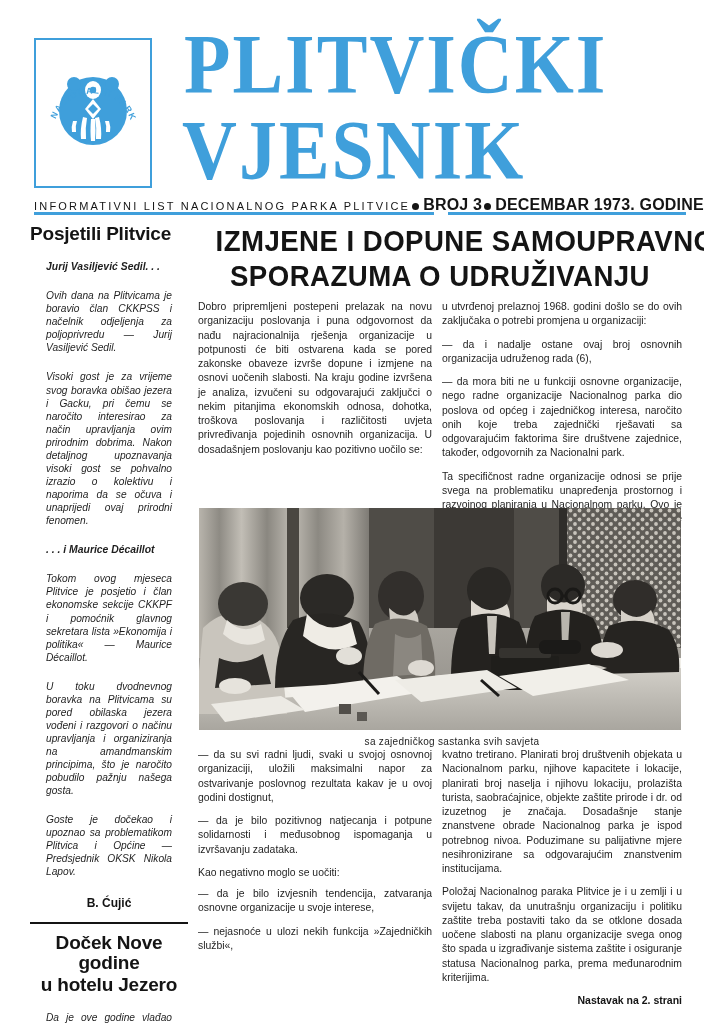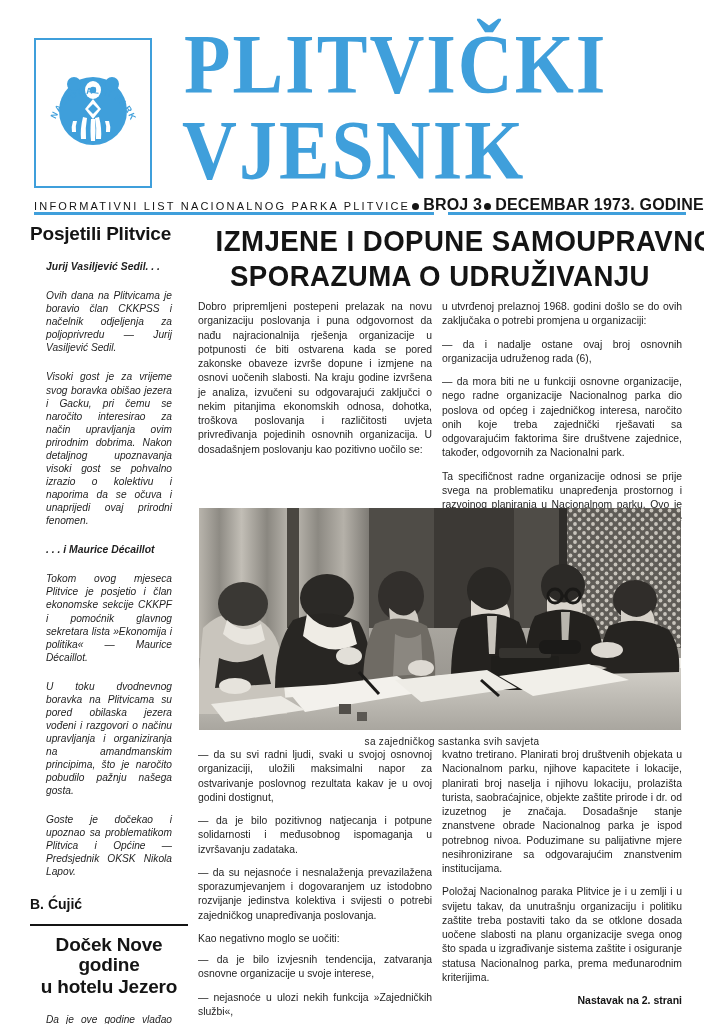--- a/index.html
+++ b/index.html
@@ -212,23 +212,23 @@
     line-height: 1.37;
     text-align: justify;
     color: #1e1e1e;
     margin: 0 0 9px 0;
   }
   .lead-name {
     font-weight: bold;
     font-size: 10.4px;
   }
   .byline {
-    text-align: left;
-    font-weight: bold;
-    font-size: 14px;
+    text-align: center;
+    font-weight: bold;
+    font-size: 12px;
     margin-top: 18px;
     color: #141414;
   }
   .cont-note {
     text-align: right;
     font-weight: bold;
     font-size: 10.5px;
     margin-top: 2px;
     color: #141414;
   }
@@ -444,21 +444,20 @@
 
       <rect x="140" y="196" width="12" height="10" fill="#514e49"></rect>
       <rect x="158" y="204" width="10" height="9" fill="#5b5853"></rect>
     </svg>
     <div class="photo-caption">sa zajedničkog sastanka svih savjeta</div>
   </div>
 
   <div class="col-mid-low">
     <p class="body-m">— da su svi radni ljudi, svaki u svojoj osnovnoj organizaciji, uložili maksimalni napor za ostvarivanje poslovnog rezultata kakav je u ovoj godini dostignut,</p>
     <p class="body-m">— da je bilo pozitivnog natjecanja i potpune solidarnosti i međusobnog ispomaganja u izvršavanju zadataka.</p>
-    <p class="body-m">— da su nejasnoće i nesnalaženja prevazilažena sporazumjevanjem i dogovaranjem uz istodobno rozvijanje jedinstva kolektiva i svijesti o potrebi zajedničkog unapređivanja poslovanja.</p>
     <p class="body-m" style="margin-bottom:7px">Kao negativno moglo se uočiti:</p>
     <p class="body-m">— da je bilo izvjesnih tendencija, zatvaranja osnovne organizacije u svoje interese,</p>
     <p class="body-m">— nejasnoće u ulozi nekih funkcija »Zajedničkih službi«,</p>
 
   </div>
 
   <div class="col-right-low">
     <p class="body-m">kvatno tretirano. Planirati broj društvenih objekata u Nacionalnom parku, njihove kapacitete i lokacije, planirati broj naselja i njihovu lokaciju, prolazišta turista, saobraćajnice, objekte zaštite prirode i dr. od izuzetnog je značaja. Dosadašnje stanje znanstvene obrade Nacionalnog parka je ispod potrebnog nivoa. Poduzimane su palijativne mjere nesihronizirane sa odgovarajućim znanstvenim institucijama.</p>
     <p class="body-m">Položaj Nacionalnog paraka Plitvice je i u zemlji i u svijetu takav, da unutrašnju organizaciju i politiku zaštite treba postaviti tako da se otklone dosada uočene slabosti na planu organizacije svega onog što spada u izgrađivanje sistema zaštite i osiguranje statusa Nacionalnog parka, prema međunarodnim kriterijima.</p>
     <div class="cont-note">Nastavak na 2. strani</div>

